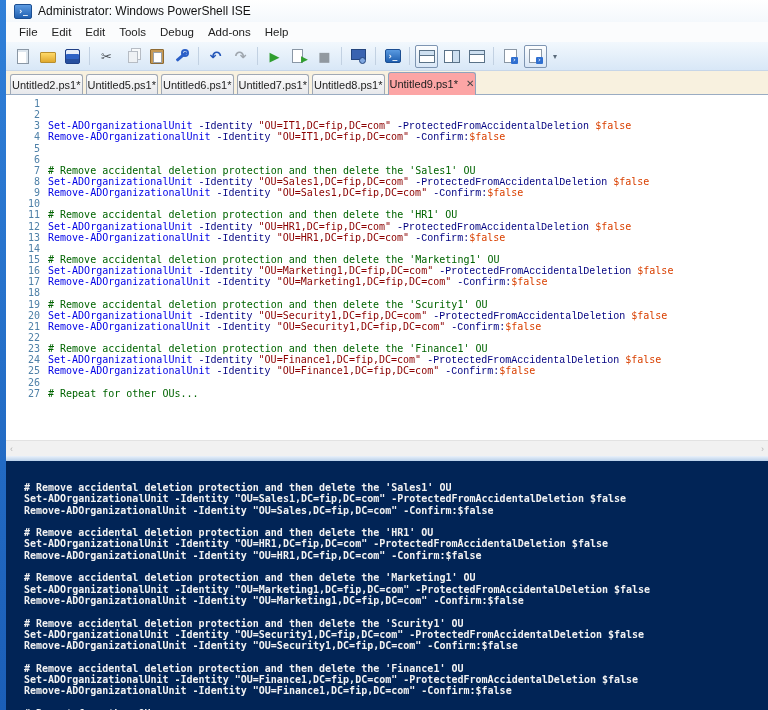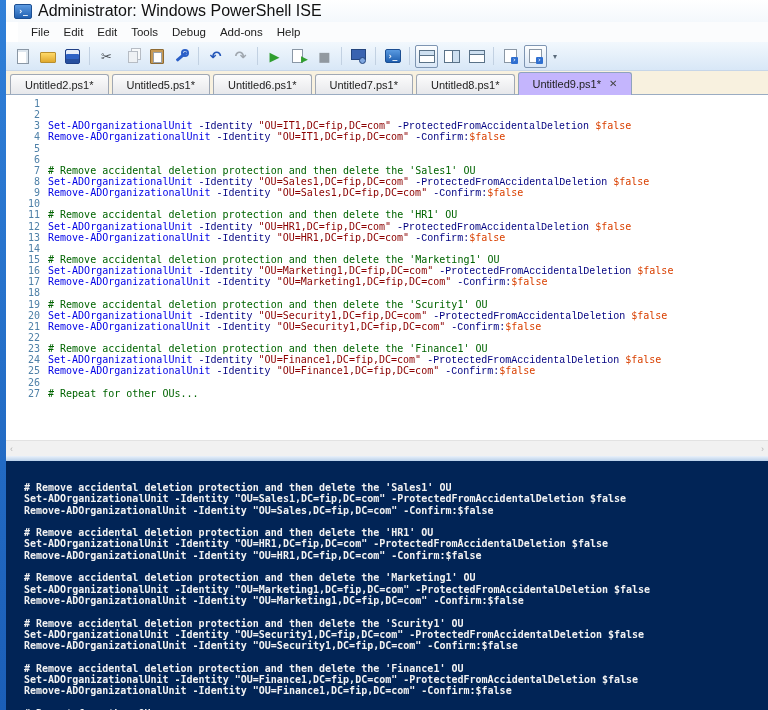--- a/index.html
+++ b/index.html
@@ -8,24 +8,24 @@
     font-family:"Liberation Sans", sans-serif;
     background:#fff;
   }
   #window{position:absolute;left:6px;top:0;right:0;bottom:0;display:flex;flex-direction:column;}
   #left-strip{position:absolute;left:0;top:0;width:6px;height:710px;background:linear-gradient(#2f7fd8,#1b5fb8);}
 
   
   .titlebar{height:22px;display:flex;align-items:center;background:linear-gradient(#ffffff,#f4f8fc);padding-left:8px;flex:0 0 auto;}
   .ps-logo{width:16px;height:13px;border-radius:2px;background:linear-gradient(#5d9be2,#1f5fb0);border:1px solid #1b4e92;
     color:#fff;font-size:8px;font-weight:bold;display:flex;align-items:center;justify-content:center;margin-right:6px;font-family:"DejaVu Sans Mono",monospace;}
-  .title-text{font-size:16px;color:#111;}
-
-  
-  .menubar{height:20px;display:flex;align-items:center;background:#fbfcfd;padding-left:6px;flex:0 0 auto;margin-left:12px;}
+  .title-text{font-size:12px;color:#111;}
+
+  
+  .menubar{height:20px;display:flex;align-items:center;background:#fbfcfd;padding-left:6px;flex:0 0 auto;}
   .menu-item{font-size:11.5px;color:#222;padding:2px 7px;cursor:default;}
 
   
   .toolbar{height:28px;display:flex;align-items:center;background:linear-gradient(#f2f8fd,#d8e7f7);
     border-bottom:1px solid #c7d6e8;padding-left:4px;flex:0 0 auto;}
   .tb-sep{width:1px;height:18px;background:#c2d1e2;margin:0 4px;flex:0 0 auto;}
   .tbi{width:21px;height:21px;display:flex;align-items:center;justify-content:center;position:relative;
     border:1px solid transparent;border-radius:2px;margin:0 1px;flex:0 0 auto;font-family:"DejaVu Sans",sans-serif;}
   .tb-selected{border-color:#7e95b2;background:linear-gradient(#fdfefe,#d8e6f6);}
   .tb-overflow{width:14px;color:#5a6a7a;font-size:8px;display:flex;align-items:center;justify-content:center;height:21px;}
@@ -55,23 +55,23 @@
   .icon-layout-script-right::before{content:"";width:14px;height:11px;border:1px solid #5a7288;
     background:linear-gradient(to right,#fff 0 7px,#5a7288 7px 8px,#cfe0f0 8px);}
   .icon-layout-console-max::before{content:"";width:14px;height:11px;border:1px solid #5a7288;
     background:linear-gradient(#cfe0f0 0 3px,#5a7288 3px 4px,#fff 4px);}
   .icon-show-script-pane-a::before,.icon-show-script-pane-b::before{content:"";width:11px;height:12px;background:#fff;border:1px solid #8a97a5;}
   .icon-show-script-pane-a::after,.icon-show-script-pane-b::after{content:"›";position:absolute;bottom:3px;right:3px;width:7px;height:7px;
     background:#2f6fd0;color:#fff;font-size:7px;line-height:7px;text-align:center;border-radius:1px;}
 
   
   .tabrow{height:23px;background:#f8f1df;display:flex;align-items:flex-end;padding-left:4px;flex:0 0 auto;border-bottom:1px solid #9aacc2;}
-  .tab{height:19px;padding:0 14px;display:flex;align-items:center;font-size:11px;color:#222;
+  .tab{height:19px;padding:0 1px;display:flex;align-items:center;font-size:11px;color:#222;
     background:linear-gradient(#fcfcfc,#e7e8eb);border:1px solid #a0a8b4;border-bottom:none;border-radius:3px 3px 0 0;margin-right:3px;cursor:default;white-space:nowrap;}
-  .tab.active{background:#c4b5fd;border-color:#8fa3bd;height:22px;margin-bottom:-1px;}
+  .tab.active{background:#fca5a5;border-color:#8fa3bd;height:22px;margin-bottom:-1px;}
   .tab-close{margin-left:8px;color:#444;font-size:10px;line-height:10px;}
 
   
   .editor{background:#fff;height:342px;overflow:hidden;padding-top:3px;flex:0 0 auto;
     font-family:"DejaVu Sans Mono",monospace;font-size:10px;line-height:11.15px;cursor:text;}
   .eline{display:flex;white-space:pre;height:11.15px;}
   .ln{width:34px;text-align:right;color:var(--ln-color);flex:0 0 auto;user-select:none;}
   .code{padding-left:8px;white-space:pre;}
   .seg-comment{color:var(--c-comment);}
   .seg-cmdlet{color:var(--c-cmdlet);}

